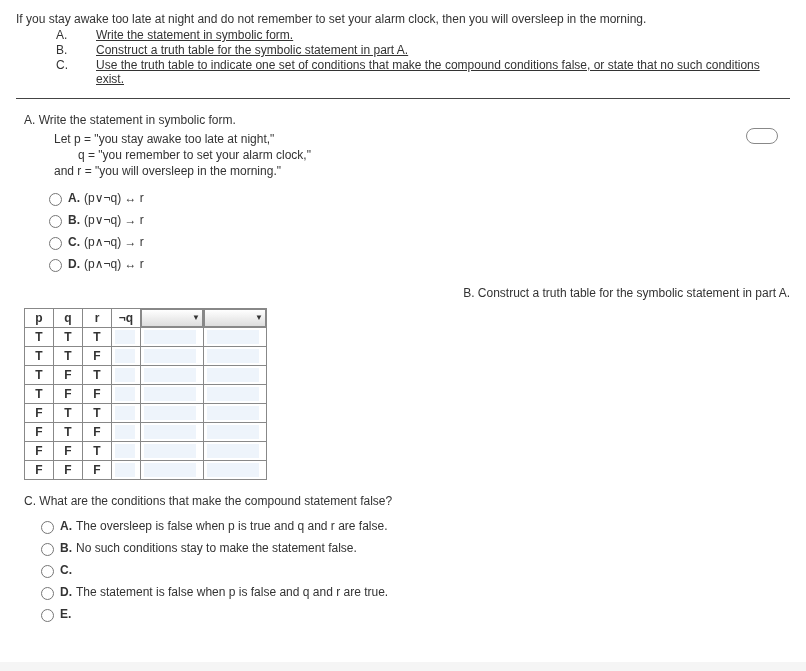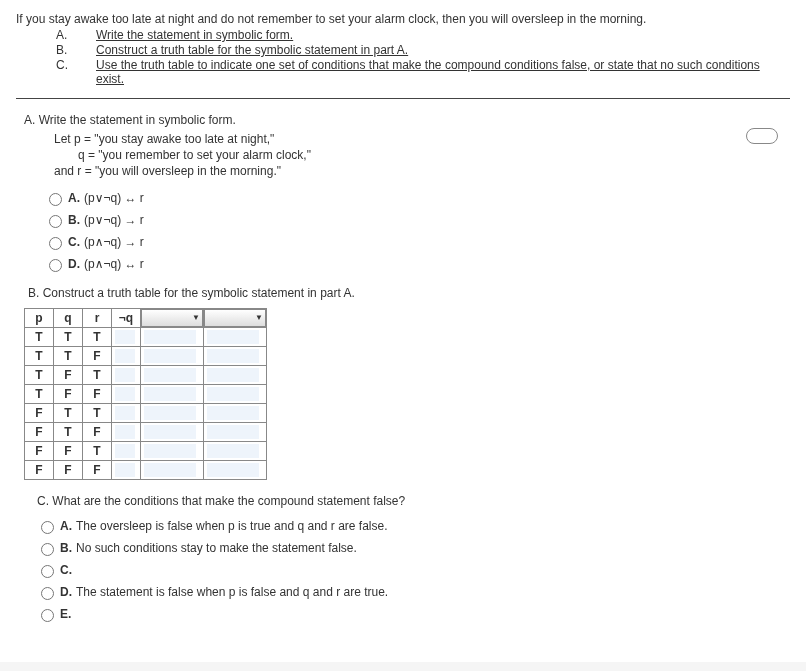--- a/index.html
+++ b/index.html
@@ -40,22 +40,22 @@
     text-align:center;
     line-height:12px;
   }
   .section { margin: 8px 0 12px 8px; }
   .sec-head { margin-bottom: 4px; }
   .let-block { margin-left: 30px; line-height: 1.35; }
   .choices { margin: 10px 0 10px 20px; }
   .choice { display: flex; align-items: center; margin: 6px 0; }
   .choice input[type=radio] { margin-right: 6px; }
   .choice .lbl { margin-right: 4px; font-weight: bold; }
-  .part-b-head { margin: 14px 0 8px 12px; }
-  .part-c-head { margin: 14px 0 8px 21px; }
+  .part-b-head { margin: 14px 0 8px 12px; text-align: right; }
+  .part-c-head { margin: 14px 0 8px 8px; }
   table.tt {
     border-collapse: collapse;
     margin-left: 8px;
   }
   table.tt th, table.tt td {
     border: 1px solid #888;
     min-width: 22px;
     height: 18px;
     text-align: center;
     vertical-align: middle;

